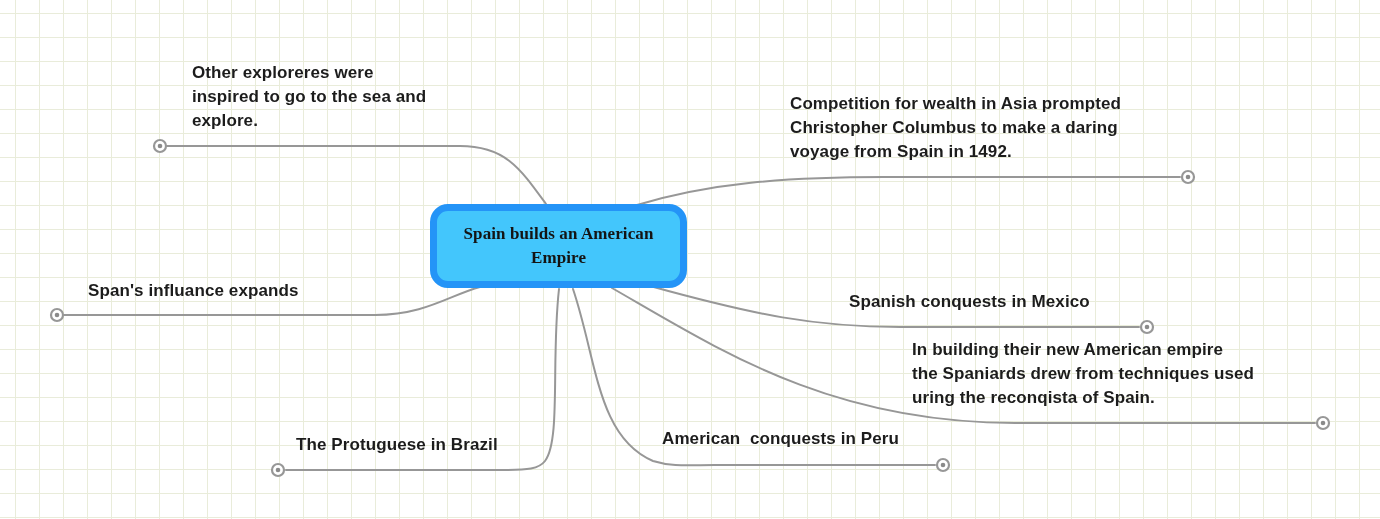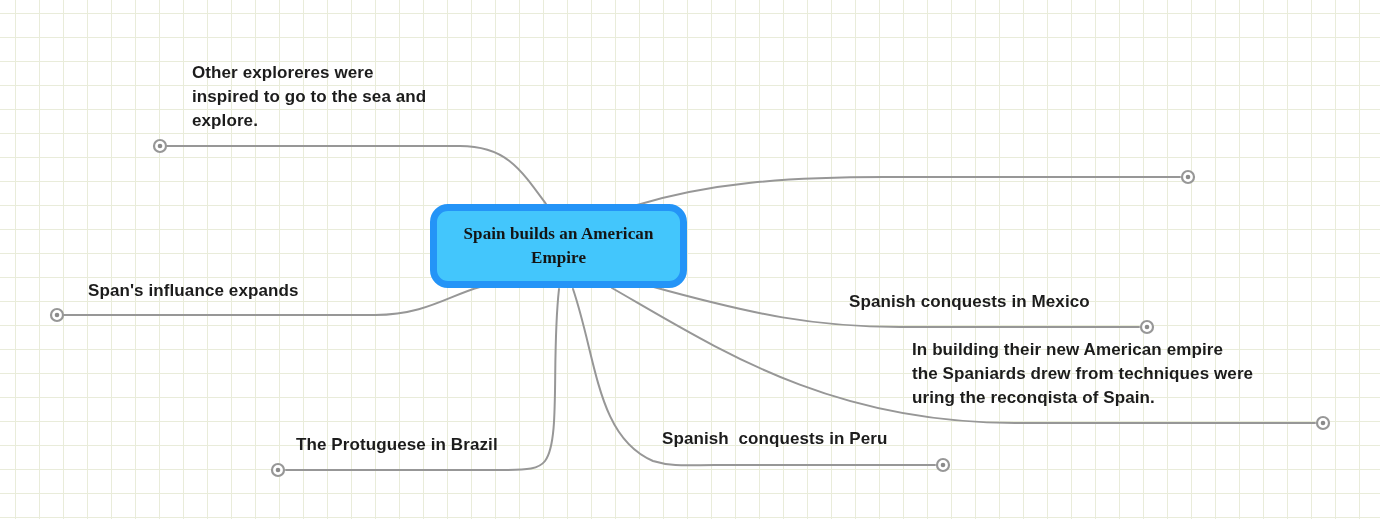--- a/index.html
+++ b/index.html
@@ -114,31 +114,34 @@
         <circle cx="943" cy="465" r="6" fill="#ffffff" stroke="#979797" stroke-width="2.2"></circle>
         <circle cx="943" cy="465" r="2.3" fill="#8a8a8a"></circle>
       </g>
     </g>
   </svg>
 
   <div class="branch-label" style="left:192px; top:61px;">Other exploreres were
 inspired to go to the sea and
 explore.</div>
 
+  <div class="branch-label" style="left:790px; top:92px;">Competition for wealth in Asia prompted
+Christopher Columbus to make a daring
+voyage from Spain in 1492.</div>
 
   <div class="branch-label" style="left:88px; top:279px;">Span's influance expands</div>
 
   <div class="branch-label" style="left:849px; top:290px;">Spanish conquests in Mexico</div>
 
   <div class="branch-label" style="left:912px; top:338px;">In building their new American empire
-the Spaniards drew from techniques were
+the Spaniards drew from techniques used
 uring the reconqista of Spain.</div>
 
   <div class="branch-label" style="left:296px; top:433px;">The Protuguese in Brazil</div>
 
-  <div class="branch-label" style="left:662px; top:427px;">Spanish  conquests in Peru</div>
+  <div class="branch-label" style="left:662px; top:427px;">American  conquests in Peru</div>
 
   <div class="center-node">
     <div class="node-text">Spain builds an American
 Empire</div>
   </div>
 
 </div>
 
 </body></html>

